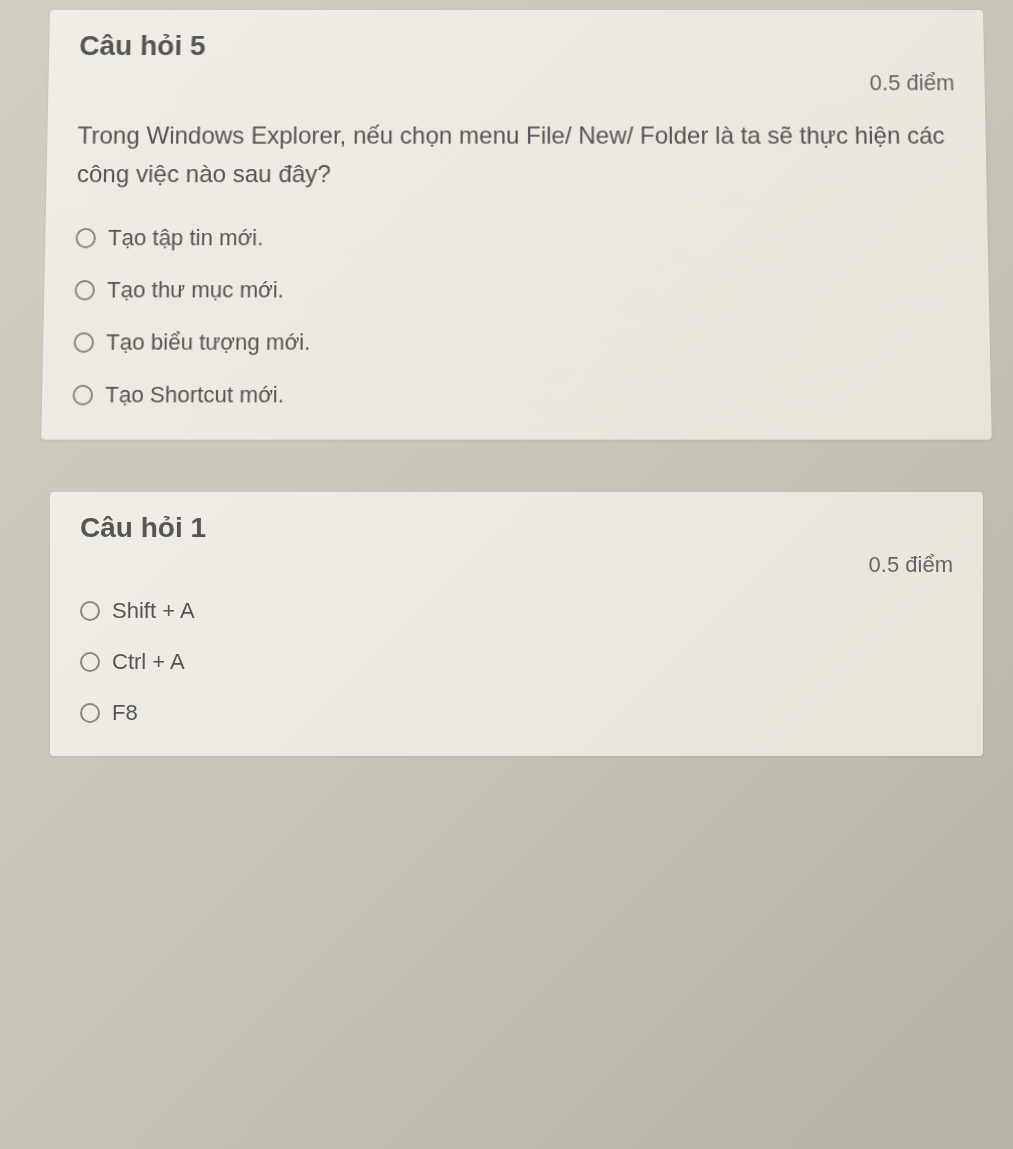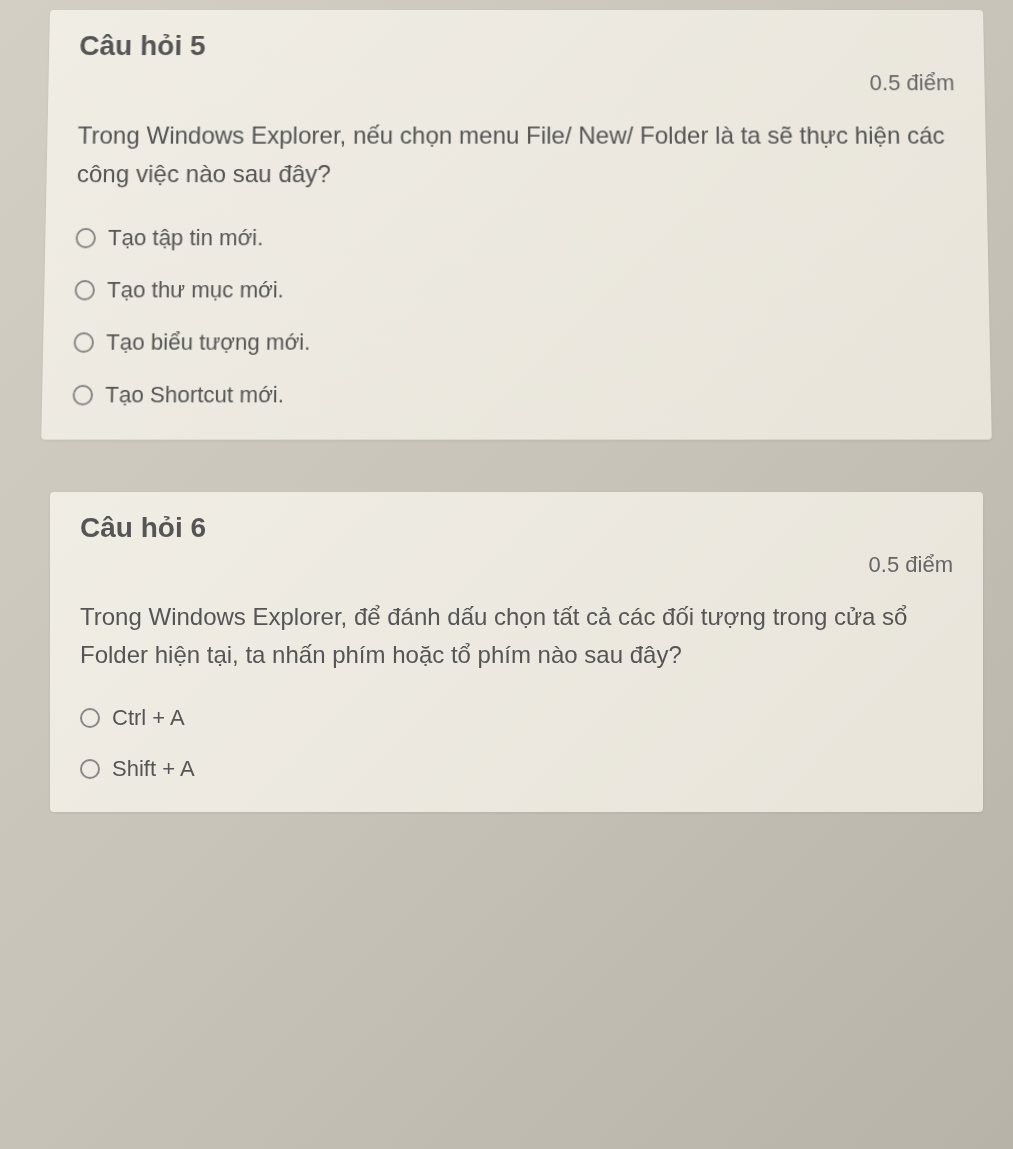--- a/index.html
+++ b/index.html
@@ -106,31 +106,34 @@
         <div class="option-row">
           <span class="radio-circle"></span>
           <span class="option-label">Tạo Shortcut mới.</span>
         </div>
       </div>
     </div>
   </div>
 
   <div class="question-block">
     <div class="question-header">
-      <div class="question-title">Câu hỏi 6</div>
+      <div class="question-title">Câu hỏi 1</div>
       <div class="question-points">0.5 điểm</div>
     </div>
     <div class="question-body">
-      <div class="question-text">Trong Windows Explorer, để đánh dấu chọn tất cả các đối tượng trong cửa sổ Folder hiện tại, ta nhấn phím hoặc tổ phím nào sau đây?</div>
       <div class="options-list">
+        <div class="option-row">
+          <span class="radio-circle"></span>
+          <span class="option-label">Shift + A</span>
+        </div>
         <div class="option-row">
           <span class="radio-circle"></span>
           <span class="option-label">Ctrl + A</span>
         </div>
         <div class="option-row">
           <span class="radio-circle"></span>
-          <span class="option-label">Shift + A</span>
+          <span class="option-label">F8</span>
         </div>
       </div>
     </div>
   </div>
 
 </div>
 
 </body></html>

